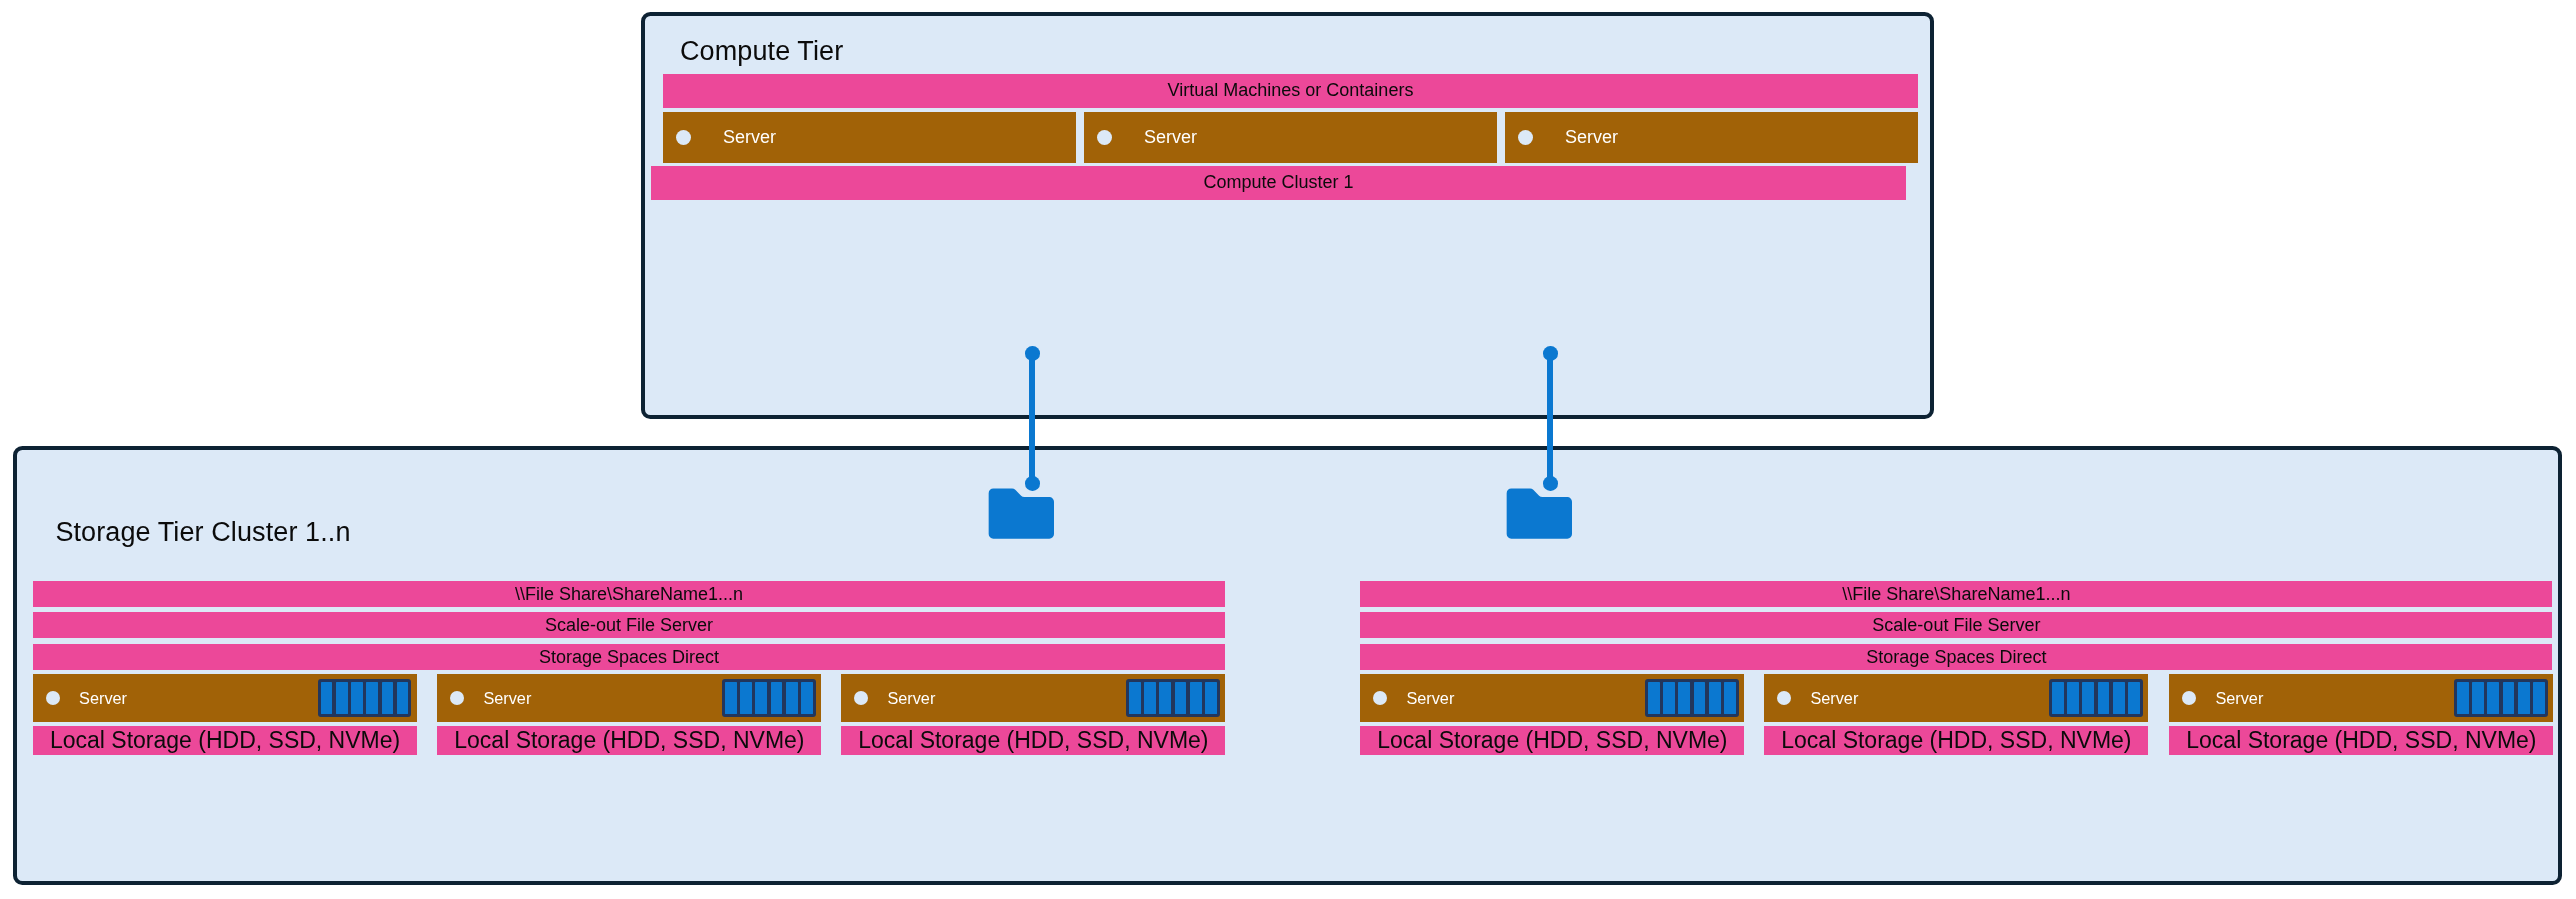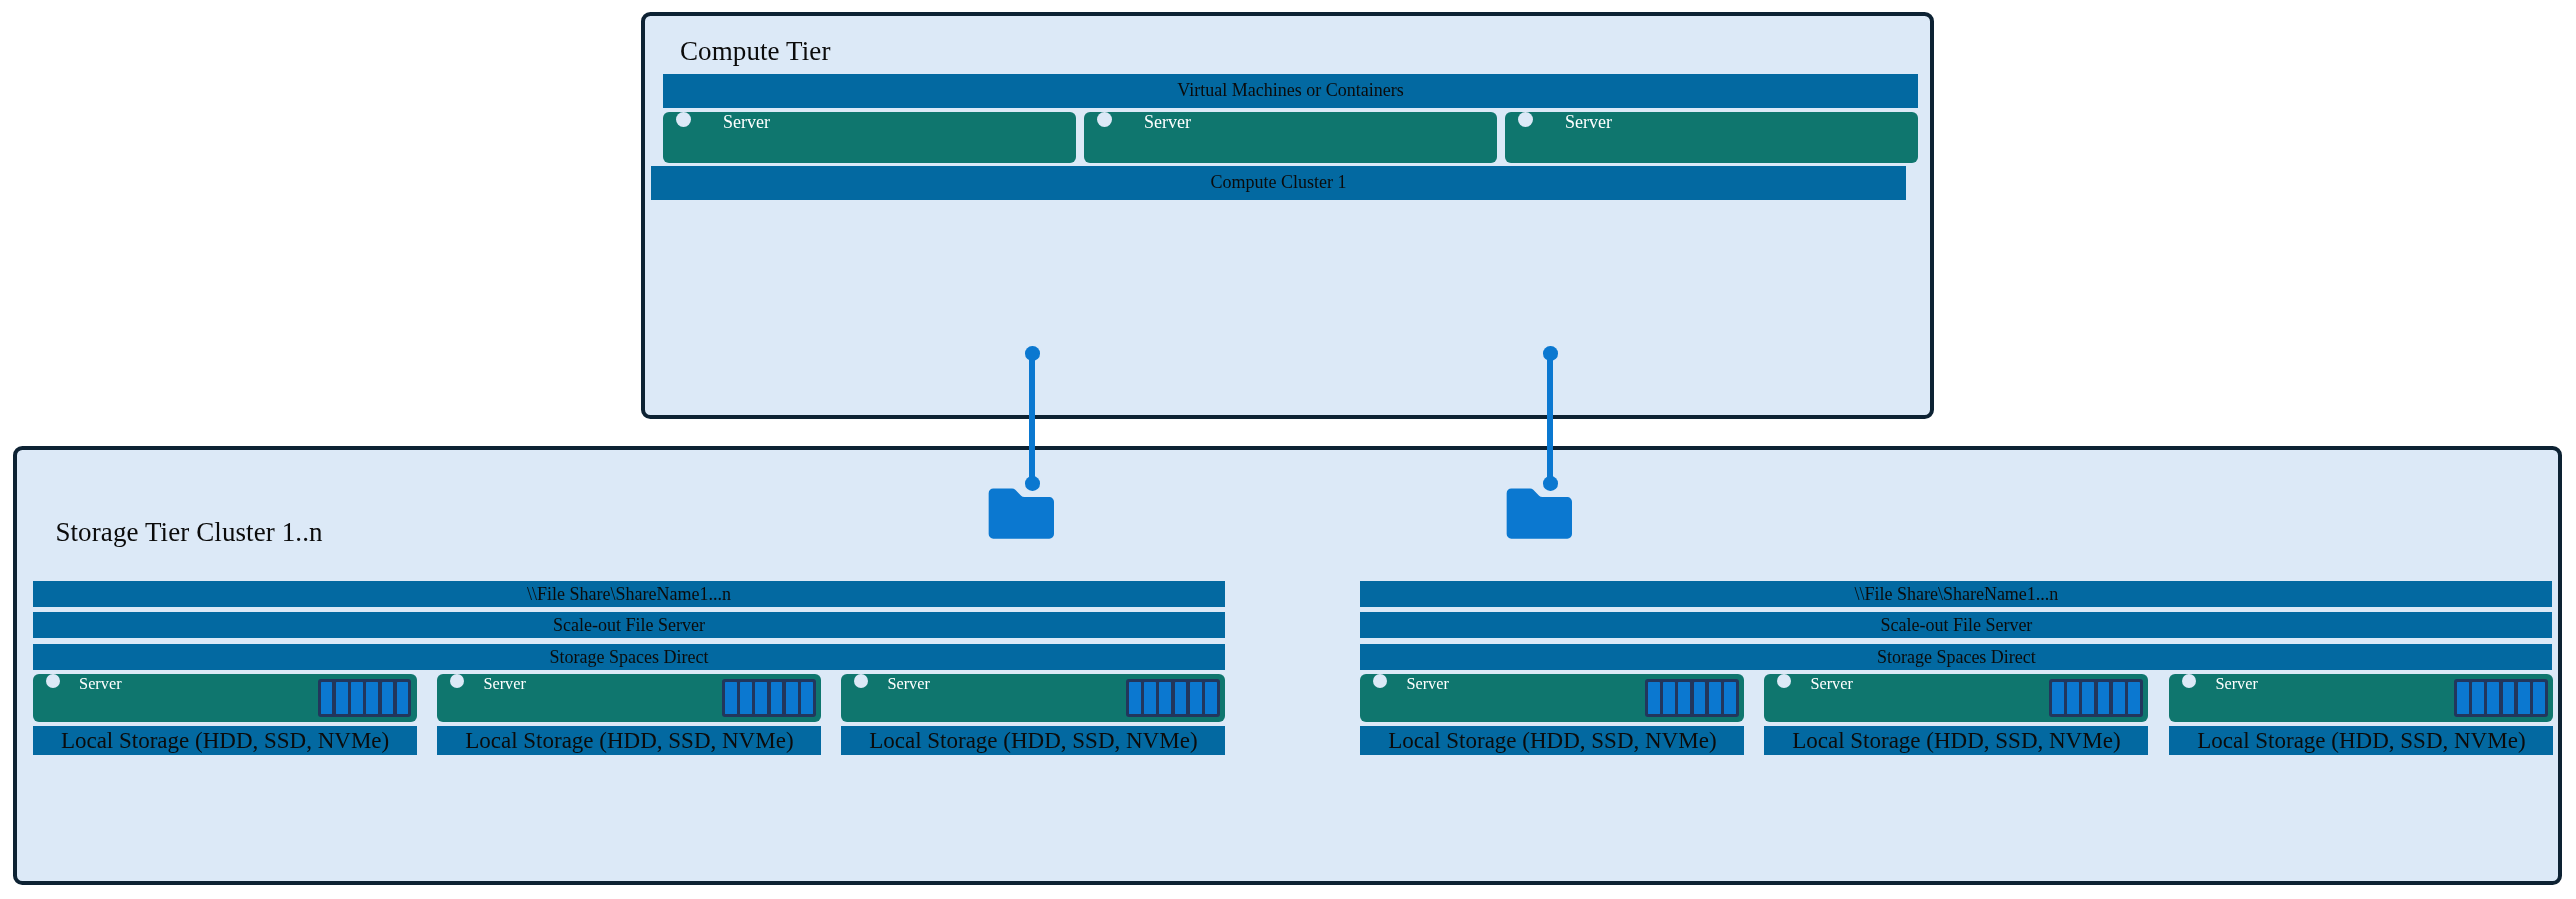--- a/index.html
+++ b/index.html
@@ -1,40 +1,40 @@
 <!DOCTYPE html>
 <html style="font-size:9.3px"><head>
 <meta charset="utf-8">
 <style>
   html,body{margin:0;padding:0;background:#ffffff;}
   body{width:2576px;height:900px;position:relative;overflow:hidden;
        font-family:"Liberation Sans","DejaVu Sans",sans-serif;}
 
-  #stage{position:absolute;left:0;top:0;width:2576px;height:875px;font-family:Liberation Serif, serif;}
+  #stage{position:absolute;left:0;top:0;width:2576px;height:875px;}
 
   
   .tier{position:absolute;background:#dce9f7;border:4.1px solid #0d2233;
         border-radius:9.3px;box-sizing:border-box;}
   #compute-tier{left:641px;top:11.7px;width:1293px;height:407px;}
   #storage-tier{left:13.4px;top:446px;width:2549px;height:439px;}
 
   .tier-title{position:absolute;color:#0b0b0b;font-size:27px;
               letter-spacing:0.1px;white-space:nowrap;}
   #compute-title{left:35px;top:20.4px;}
   #storage-title{left:38px;top:67px;}
 
   
-  .bar{position:absolute;background:#0369a1;box-sizing:border-box;
+  .bar{position:absolute;background:#ec4899;box-sizing:border-box;
        display:flex;align-items:center;justify-content:center;
        color:#0b0b0b;font-size:18px;white-space:nowrap;}
   .bar.sm{font-size:23px;}
 
   
-  .server{position:absolute;background:#0f766e;box-sizing:border-box;
-          display:flex;align-items:flex-start;border-radius:6px;}
+  .server{position:absolute;background:#a16207;box-sizing:border-box;
+          display:flex;align-items:center;}
   .server .led{width:15px;height:15px;border-radius:50%;background:#dce9f7;
                flex:0 0 auto;}
   .server .srv-label{color:#ffffff;font-size:18px;white-space:nowrap;}
 
   
   .server.compute{height:51px;}
   .server.compute .led{margin-left:13px;}
   .server.compute .srv-label{margin-left:32px;}
 
   

